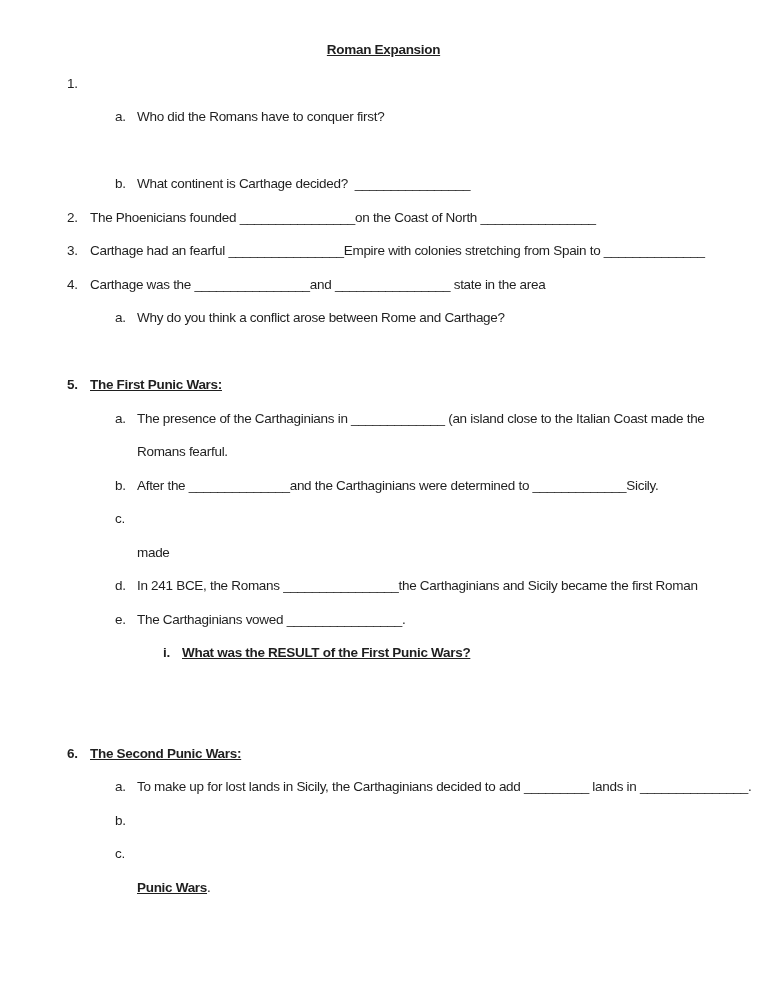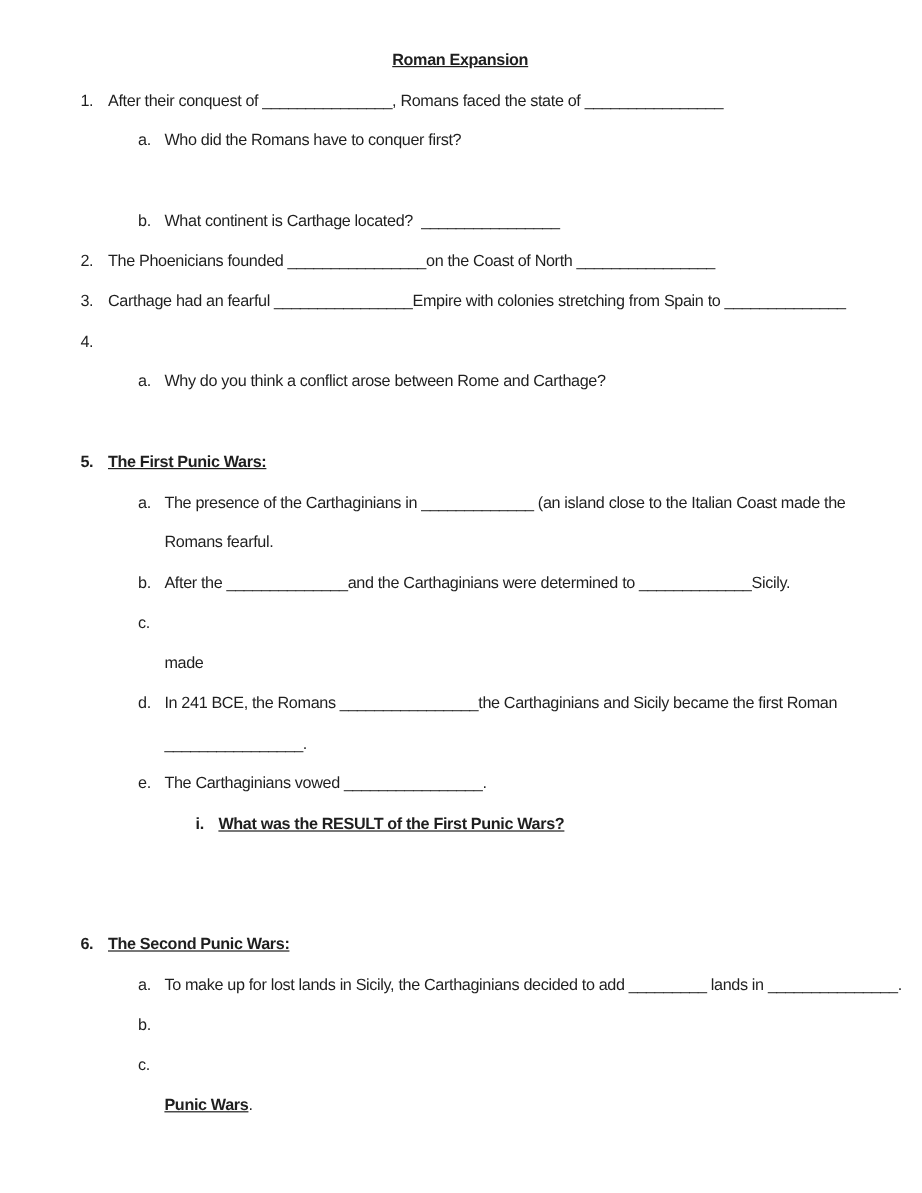--- a/index.html
+++ b/index.html
@@ -40,37 +40,36 @@
   .b { font-weight: bold; }
   .u { text-decoration: underline; }
   .blank { letter-spacing: -0.3px; }
 </style>
 </head>
 <body>
 
 <div class="page">
   <div class="doc" id="doc">
       <div class="line line-title"><span class="content"><span class="b u">Roman Expansion</span></span></div>
-      <div class="line line-item"><span class="label">1.</span><span class="content"><span>After their conquest of </span><span class="blank">_______________</span><span>, Romans faced the state of </span><span class="blank">________________</span></span></div>
+      <div class="line line-item"><span class="label">1.</span></div>
       <div class="line line-sub"><span class="label">a.</span><span class="content"><span>Who did the Romans have to conquer first?</span></span></div>
       <div class="line line-empty"></div>
-      <div class="line line-sub"><span class="label">b.</span><span class="content"><span>What continent is Carthage located?  </span><span class="blank">________________</span></span></div>
+      <div class="line line-sub"><span class="label">b.</span><span class="content"><span>What continent is Carthage decided?  </span><span class="blank">________________</span></span></div>
       <div class="line line-item"><span class="label">2.</span><span class="content"><span>The Phoenicians founded </span><span class="blank">________________</span><span>on the Coast of North </span><span class="blank">________________</span></span></div>
       <div class="line line-item"><span class="label">3.</span><span class="content"><span>Carthage had an fearful </span><span class="blank">________________</span><span>Empire with colonies stretching from Spain to </span><span class="blank">______________</span></span></div>
-      <div class="line line-item"><span class="label">4.</span></div>
+      <div class="line line-item"><span class="label">4.</span><span class="content"><span>Carthage was the </span><span class="blank">________________</span><span>and </span><span class="blank">________________</span><span> state in the area</span></span></div>
       <div class="line line-sub"><span class="label">a.</span><span class="content"><span>Why do you think a conflict arose between Rome and Carthage?</span></span></div>
       <div class="line line-empty"></div>
       <div class="line line-item"><span class="label b">5.</span><span class="content"><span class="b u">The First Punic Wars:</span></span></div>
       <div class="line line-sub"><span class="label">a.</span><span class="content"><span>The presence of the Carthaginians in </span><span class="blank">_____________</span><span> (an island close to the Italian Coast made the</span></span></div>
       <div class="line line-cont"><span class="content"><span>Romans fearful.</span></span></div>
       <div class="line line-sub"><span class="label">b.</span><span class="content"><span>After the </span><span class="blank">______________</span><span>and the Carthaginians were determined to </span><span class="blank">_____________</span><span>Sicily.</span></span></div>
       <div class="line line-sub"><span class="label">c.</span></div>
       <div class="line line-cont"><span class="content"><span>made</span></span></div>
       <div class="line line-sub"><span class="label">d.</span><span class="content"><span>In 241 BCE, the Romans </span><span class="blank">________________</span><span>the Carthaginians and Sicily became the first Roman</span></span></div>
-      <div class="line line-cont"><span class="content"><span class="blank">________________</span><span>.</span></span></div>
       <div class="line line-sub"><span class="label">e.</span><span class="content"><span>The Carthaginians vowed </span><span class="blank">________________</span><span>.</span></span></div>
       <div class="line line-subsub"><span class="label b">i.</span><span class="content"><span class="b u">What was the RESULT of the First Punic Wars?</span></span></div>
       <div class="line line-empty"></div>
       <div class="line line-empty"></div>
       <div class="line line-item"><span class="label b">6.</span><span class="content"><span class="b u">The Second Punic Wars:</span></span></div>
       <div class="line line-sub"><span class="label">a.</span><span class="content"><span>To make up for lost lands in Sicily, the Carthaginians decided to add </span><span class="blank">_________</span><span> lands in </span><span class="blank">_______________</span><span>.</span></span></div>
       <div class="line line-sub"><span class="label">b.</span></div>
       <div class="line line-sub"><span class="label">c.</span></div>
       <div class="line line-cont"><span class="content"><span class="b u">Punic Wars</span><span>.</span></span></div>
     </div>

